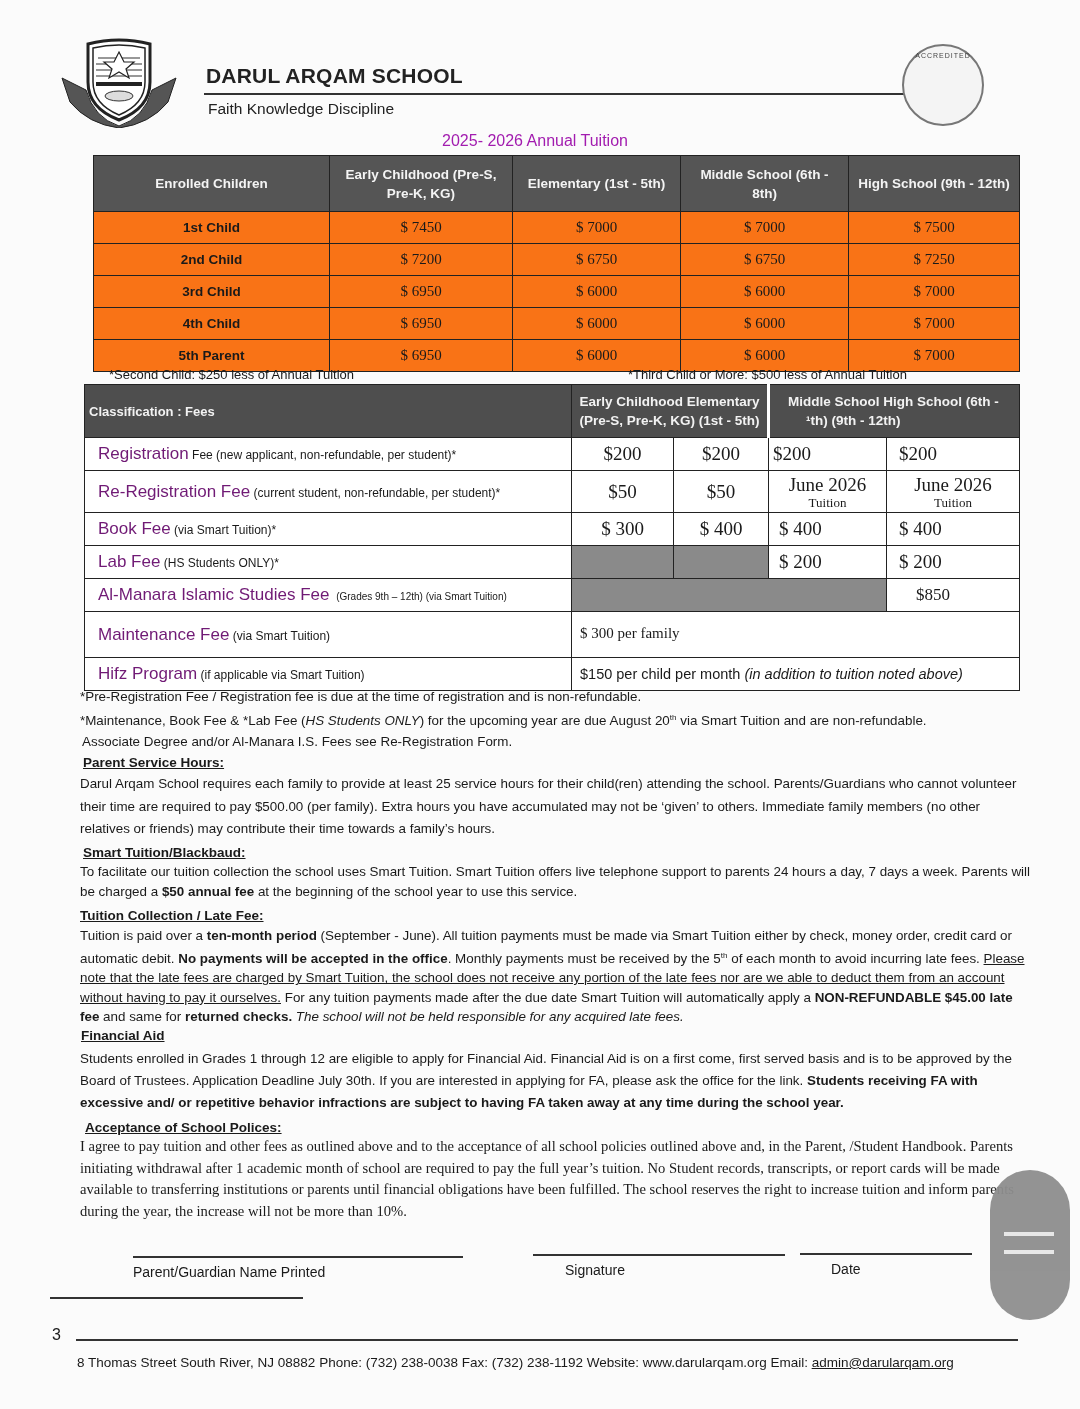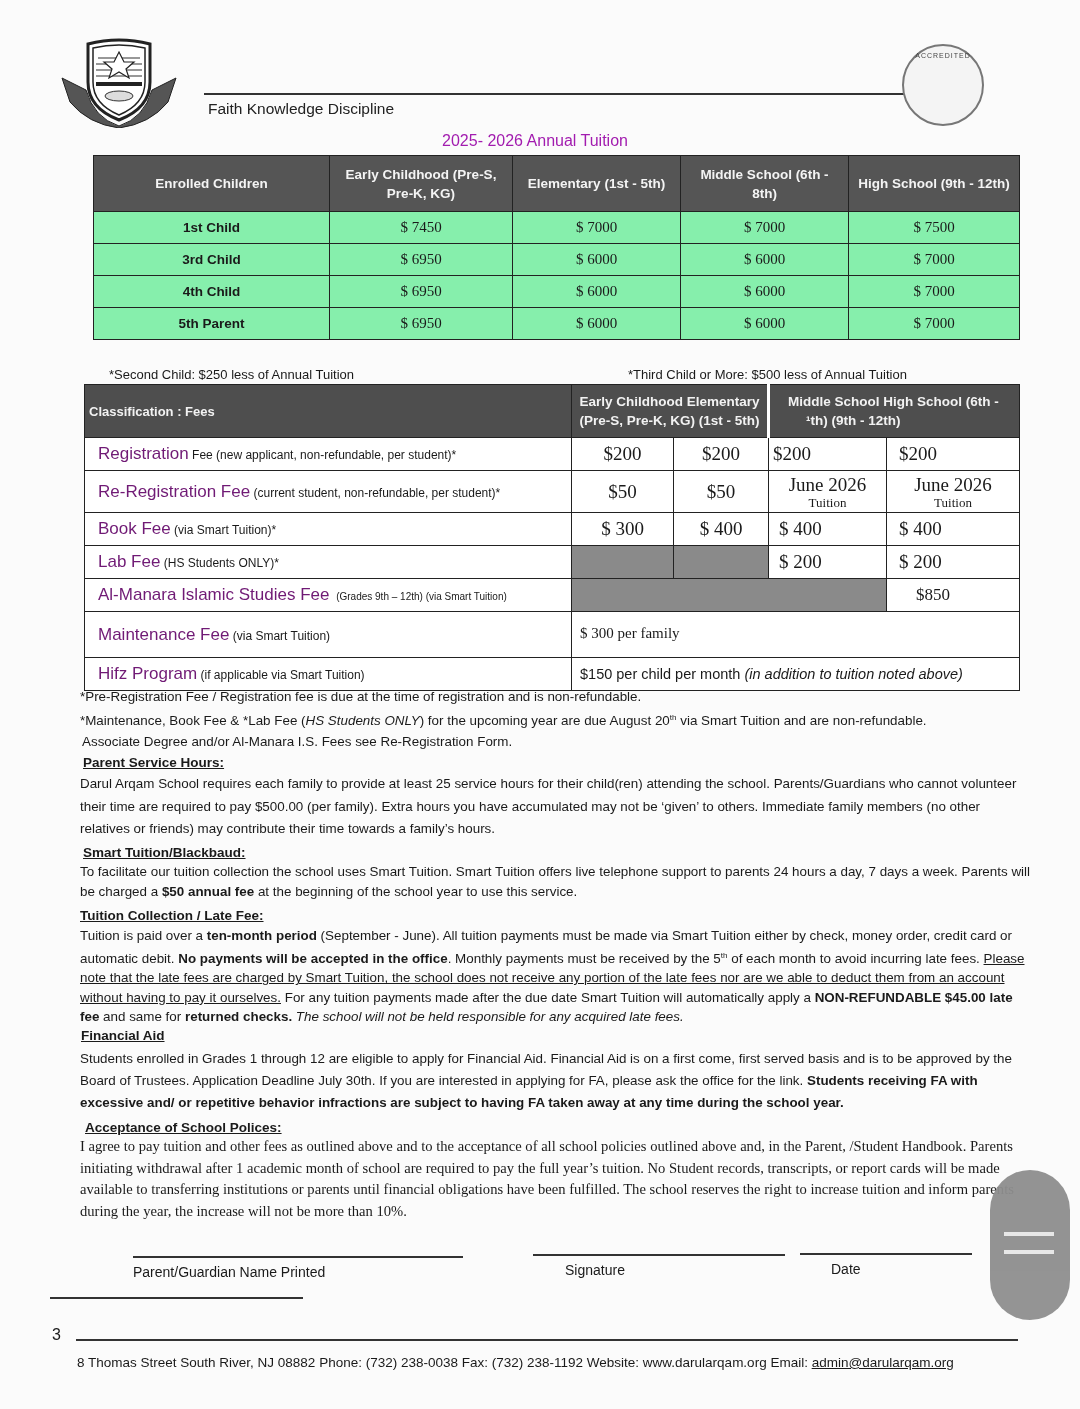--- a/index.html
+++ b/index.html
@@ -16,21 +16,21 @@
   .cognia { position:absolute; left:902px; top:44px; width:82px; height:82px; border-radius:50%; border:2px solid #777; background:#f4f4f4; box-sizing:border-box; }
   .cognia .txt { position:absolute; left:0; right:0; top:27px; text-align:center; font-size:13px; font-weight:bold; color:#333; }
   .cognia .arc { position:absolute; left:0; right:0; top:6px; text-align:center; font-size:7px; letter-spacing:1px; color:#444; }
   .doc-title { position:absolute; left:0; width:1080px; top:132px; text-align:center; font-size:16px; color:#a21caf; padding-left:-30px; }
   .doc-title span { position:relative; left:-5px; }
 
   table { border-collapse:collapse; position:absolute; }
   
   .tuition { left:93px; top:155px; width:927px; font-size:14px; }
   .tuition th { background:#555; color:#f4f4f4; font-weight:bold; font-size:13.5px; height:55px; border:1px solid #222; padding:0 6px; line-height:19px; }
-  .tuition td { height:29px; border:1.5px solid #222; text-align:center; background:#86efac; font-family:"Liberation Serif", serif; font-size:15px;margin-top:11px; }
+  .tuition td { height:29px; border:1.5px solid #222; text-align:center; background:#f97316; font-family:"Liberation Serif", serif; font-size:15px;margin-top:11px; }
   .tuition td.rowlabel { font-family:"Liberation Sans", sans-serif; font-weight:bold; font-size:13.5px; }
   .notes1 { position:absolute; top:367px; font-size:13px; }
   
   .fees { left:84px; top:384px; width:936px; font-size:14px; }
   .fees th { background:#4e4e4e; color:#f2f2f2; font-weight:bold; font-size:13.5px; height:50px; border:1px solid #222; line-height:19px; }
   .fees th.cls { text-align:left; padding-left:4px; font-size:13px; }
   .fees td { border:1.5px solid #222; background:#fff; font-family:"Liberation Serif", serif; font-size:19px; padding:0 8px; height:32px; }
   .fees td.label { font-family:"Liberation Sans", sans-serif; font-size:12px; padding-left:13px; white-space:nowrap; }
   .fees td.label b { font-size:17px; font-weight:normal; color:#701a75; }
   .fees td.label small { font-size:12px; }
@@ -64,20 +64,21 @@
         <line x1="38" y1="26" x2="84" y2="26"></line>
       <line x1="38" y1="32" x2="84" y2="32"></line>
         <line x1="38" y1="38" x2="84" y2="38"></line>
     </g>
     <polygon points="61,14 66,24 76,24 68,31 71,40 61,34 51,40 54,31 46,24 56,24" fill="#fff" stroke="#222" stroke-width="1.2"></polygon>
     <rect x="38" y="44" width="46" height="4" fill="#222"></rect>
     <ellipse cx="61" cy="58" rx="14" ry="5" fill="#ddd" stroke="#333"></ellipse>
     <path d="M4 40 L28 52 Q36 80 61 88 Q86 80 94 52 L118 40 L110 64 Q92 86 61 90 Q30 86 12 64 Z" fill="#555" stroke="#222"></path>
   </svg>
 
+  <div class="school-name">DARUL ARQAM SCHOOL</div>
   <div class="header-rule"></div>
   <div class="motto">Faith Knowledge Discipline</div>
 
   <div class="cognia">
     <div class="arc">ACCREDITED</div>
     <div class="txt">cognia</div>
   </div>
 
   <div class="doc-title"><span>2025- 2026 Annual Tuition</span></div>
 
@@ -91,20 +92,27 @@
         <th>High School (9th - 12th)</th>
       </tr>
     </thead>
     <tbody id="tuition-body">
         <tr>
           <td class="rowlabel">1st Child</td>
           <td>$ 7450</td>
           <td>$ 7000</td>
           <td>$ 7000</td>
           <td>$ 7500</td>
+        </tr>
+        <tr>
+          <td class="rowlabel">2nd Child</td>
+          <td>$ 7200</td>
+          <td>$ 6750</td>
+          <td>$ 6750</td>
+          <td>$ 7250</td>
         </tr>
         <tr>
           <td class="rowlabel">3rd Child</td>
           <td>$ 6950</td>
           <td>$ 6000</td>
           <td>$ 6000</td>
           <td>$ 7000</td>
         </tr>
         <tr>
           <td class="rowlabel">4th Child</td>

